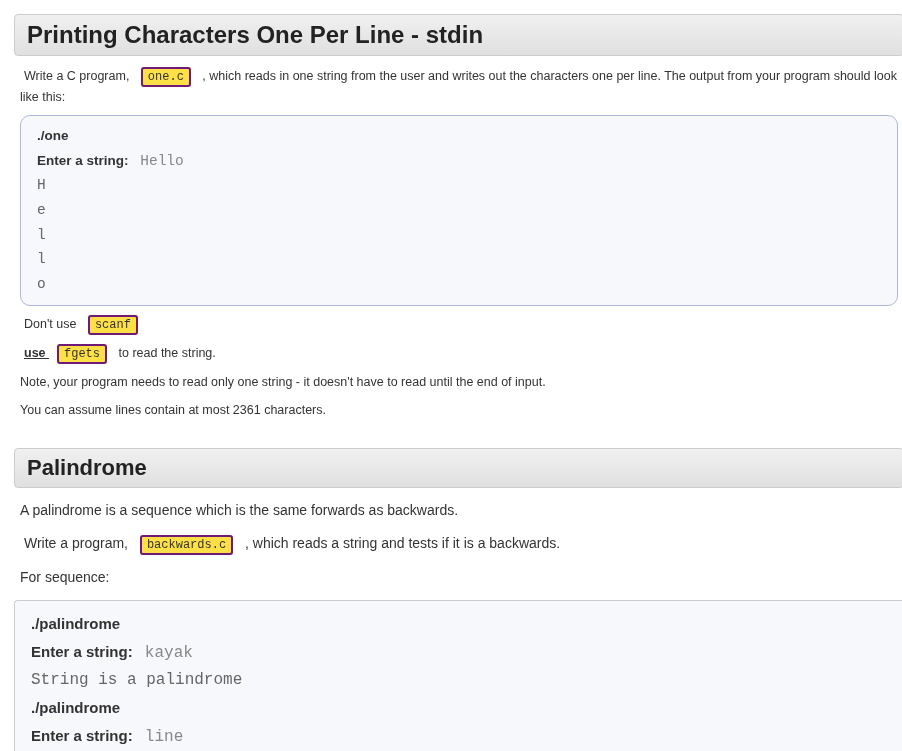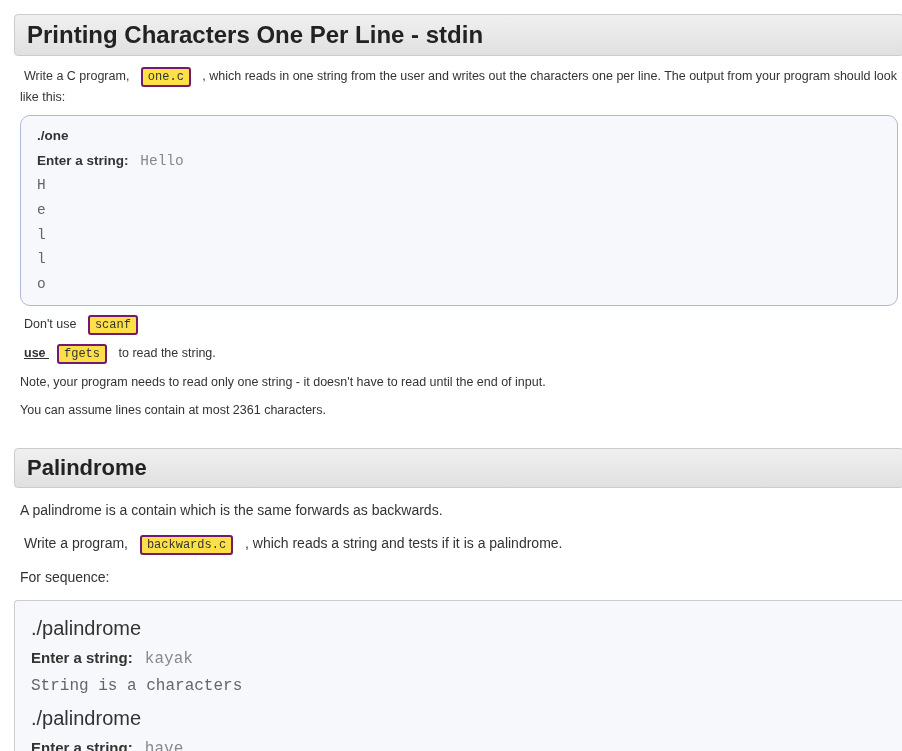--- a/index.html
+++ b/index.html
@@ -58,21 +58,21 @@
       border-right: none;
       border-radius: 4px 0 0 4px;
       padding: 10px 12px;
       font-family: "Courier New", Courier, monospace;
       font-size: 16px;
       line-height: 1.7;
       white-space: pre;
       color: #333;
     }
     .cmd { font-weight: bold; font-family: Verdana, Geneva, sans-serif; font-size: 13.5px; }
-    .cmd-lg { font-weight: normal; font-family: Verdana, Geneva, sans-serif; font-size: 20px; }
+    .cmd-lg { font-weight: bold; font-family: Verdana, Geneva, sans-serif; font-size: 15px; }
     .prompt { font-weight: bold; font-family: Verdana, Geneva, sans-serif; font-size: 13.5px; }
     .prompt-lg { font-weight: bold; font-family: Verdana, Geneva, sans-serif; font-size: 15px; }
     .input-text { color: #888; }
     .output { color: #666; }
     .bold { font-weight: bold; text-decoration: underline; }
   </style>
 </head>
 <body>
 
 <div class="section-title">Printing Characters One Per Line - stdin</div>
@@ -93,24 +93,24 @@
   <span>Don't use </span><code class="inline">scanf</code>
 </p>
 <p class="paragraph">
   <span class="bold">use </span><code class="inline">fgets</code><span> to read the string.</span>
 </p>
 <p class="paragraph">Note, your program needs to read only one string - it doesn't have to read until the end of input.</p>
 <p class="paragraph">You can assume lines contain at most 2361 characters.</p>
 
 <div class="section-title" style="font-size:22px;margin-top:28px;">Palindrome</div>
 
-<p class="paragraph-lg">A palindrome is a contain which is the same forwards as backwards.</p>
+<p class="paragraph-lg">A palindrome is a sequence which is the same forwards as backwards.</p>
 <p class="paragraph-lg">
-  <span>Write a program, </span><code class="inline">backwards.c</code><span> , which reads a string and tests if it is a palindrome.</span>
+  <span>Write a program, </span><code class="inline">backwards.c</code><span> , which reads a string and tests if it is a backwards.</span>
 </p>
 <p class="paragraph-lg">For sequence:</p>
 
 <div class="code-block-lg"><span class="cmd-lg">./palindrome</span>
 <span class="prompt-lg">Enter a string: </span><span class="input-text">kayak</span>
-<span class="output">String is a characters</span>
+<span class="output">String is a palindrome</span>
 <span class="cmd-lg">./palindrome</span>
-<span class="prompt-lg">Enter a string: </span><span class="input-text">have</span>
+<span class="prompt-lg">Enter a string: </span><span class="input-text">line</span>
 <span class="output">String is not a palindrome</span></div>
 
 </body></html>

